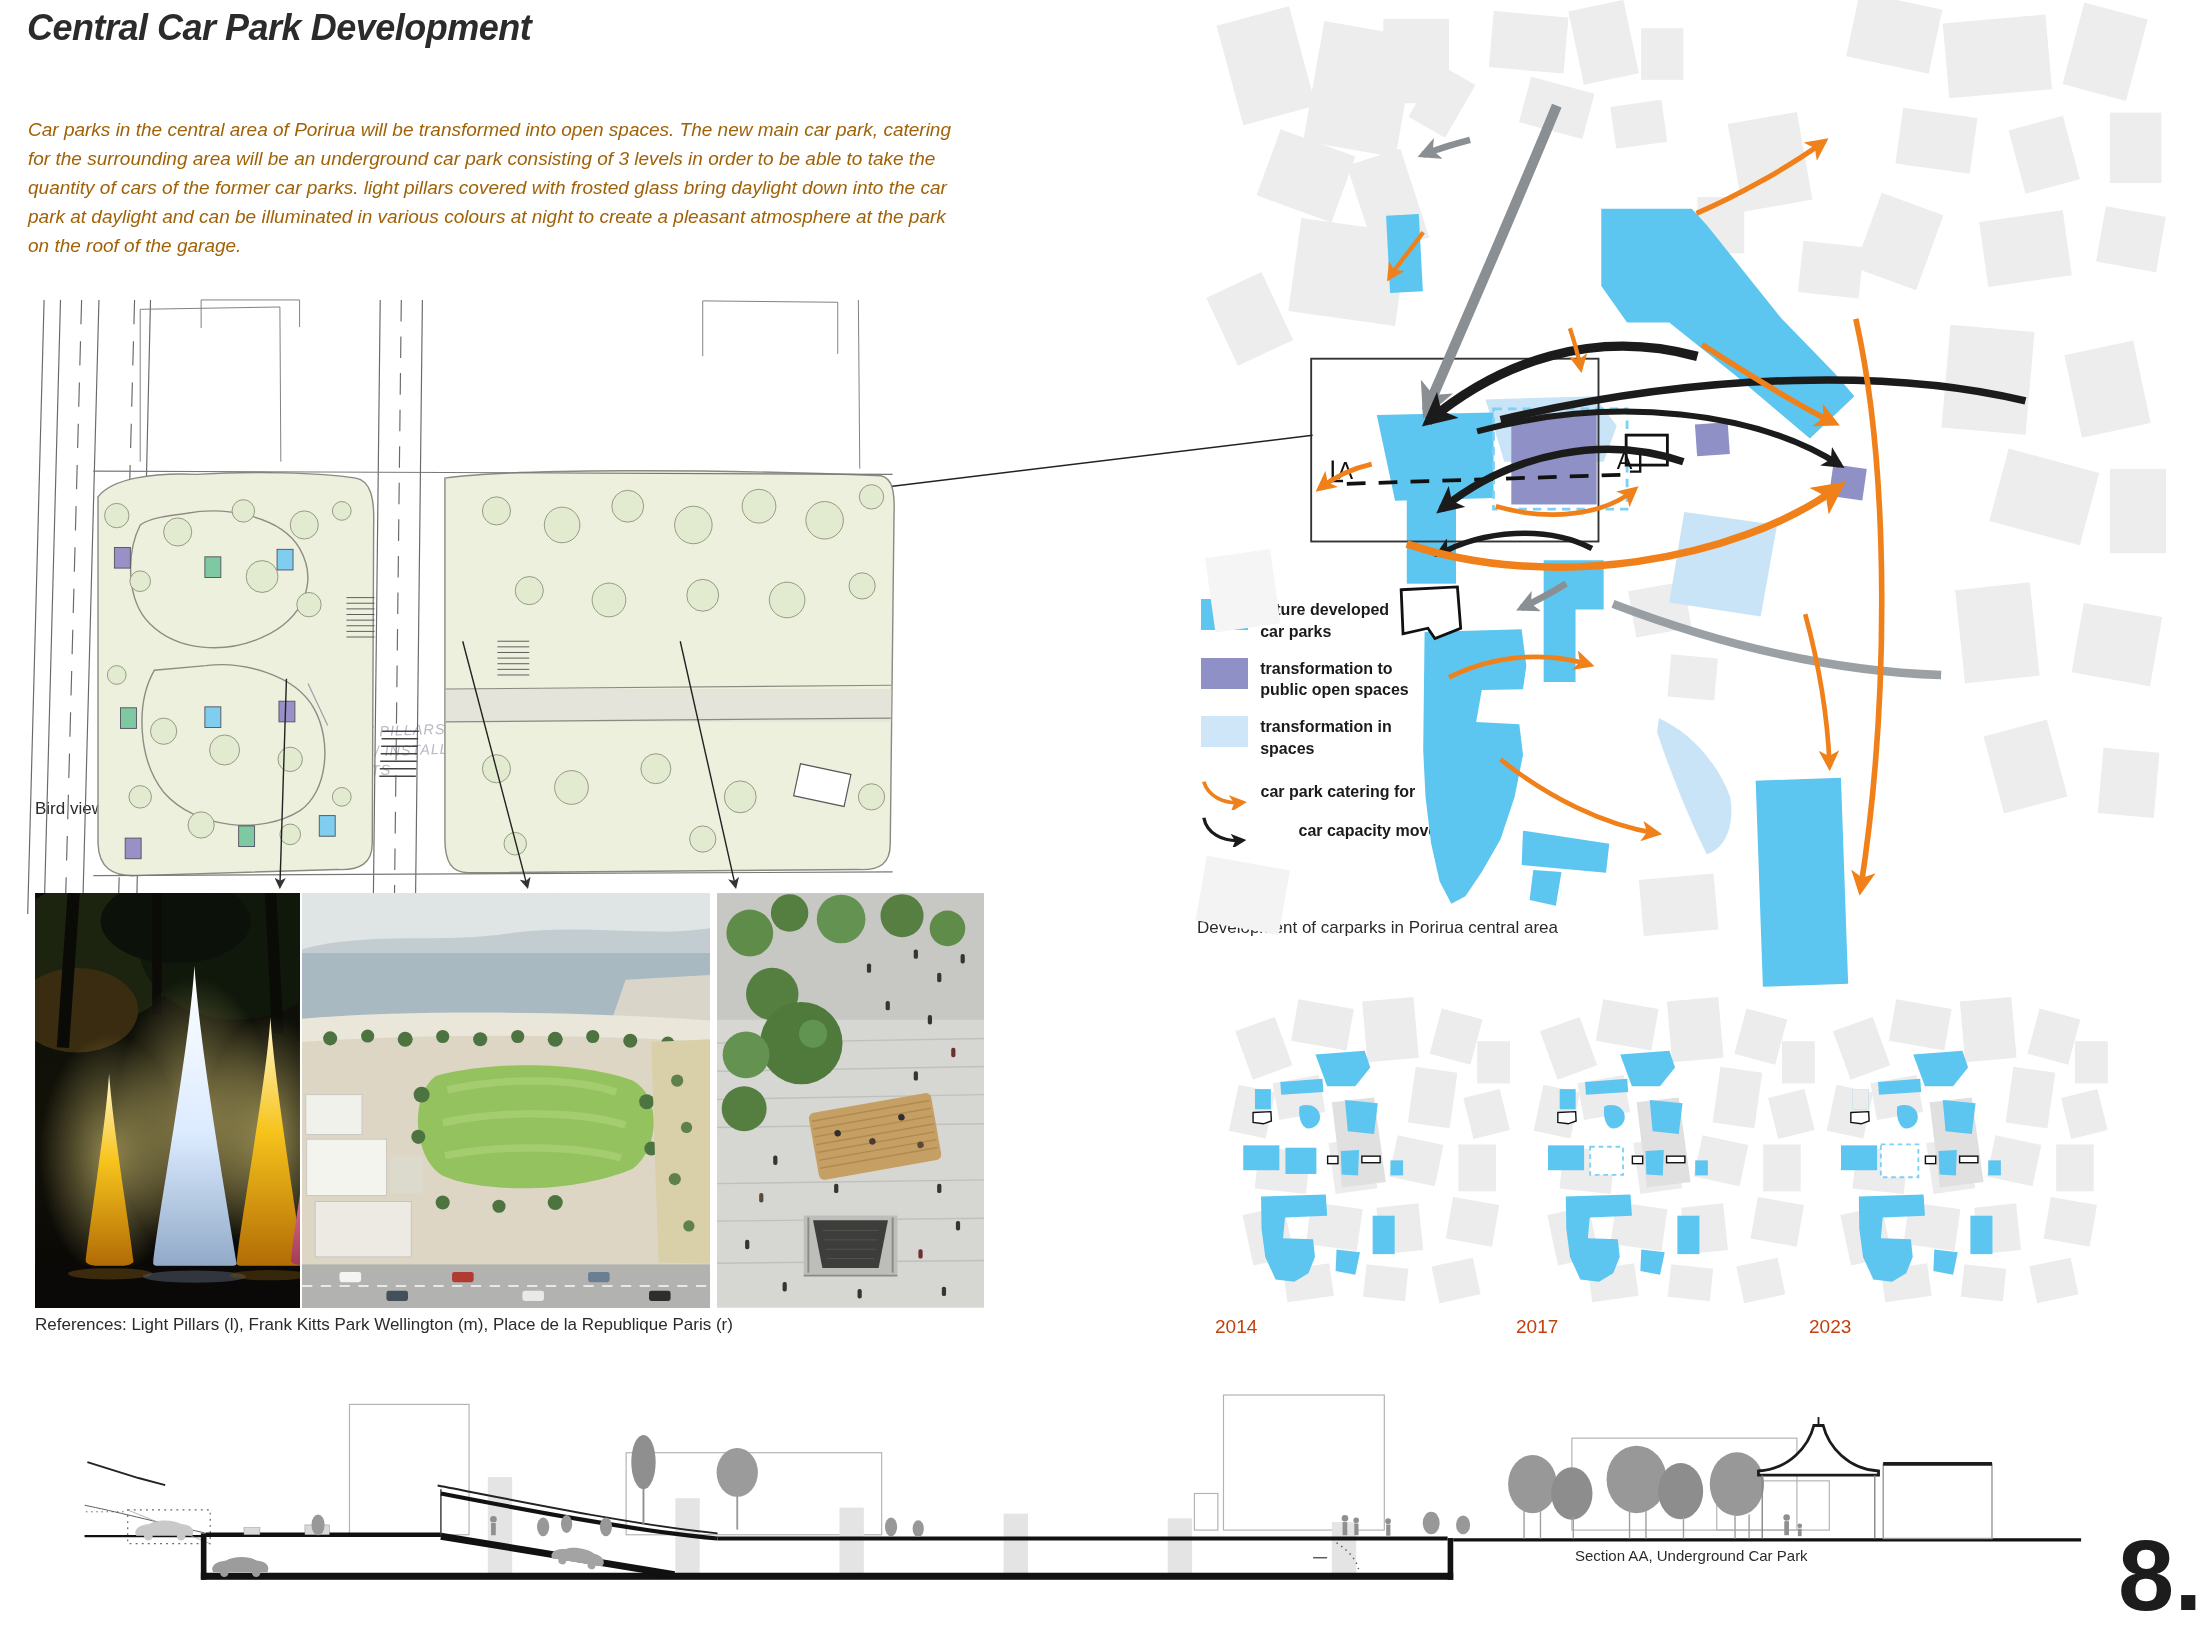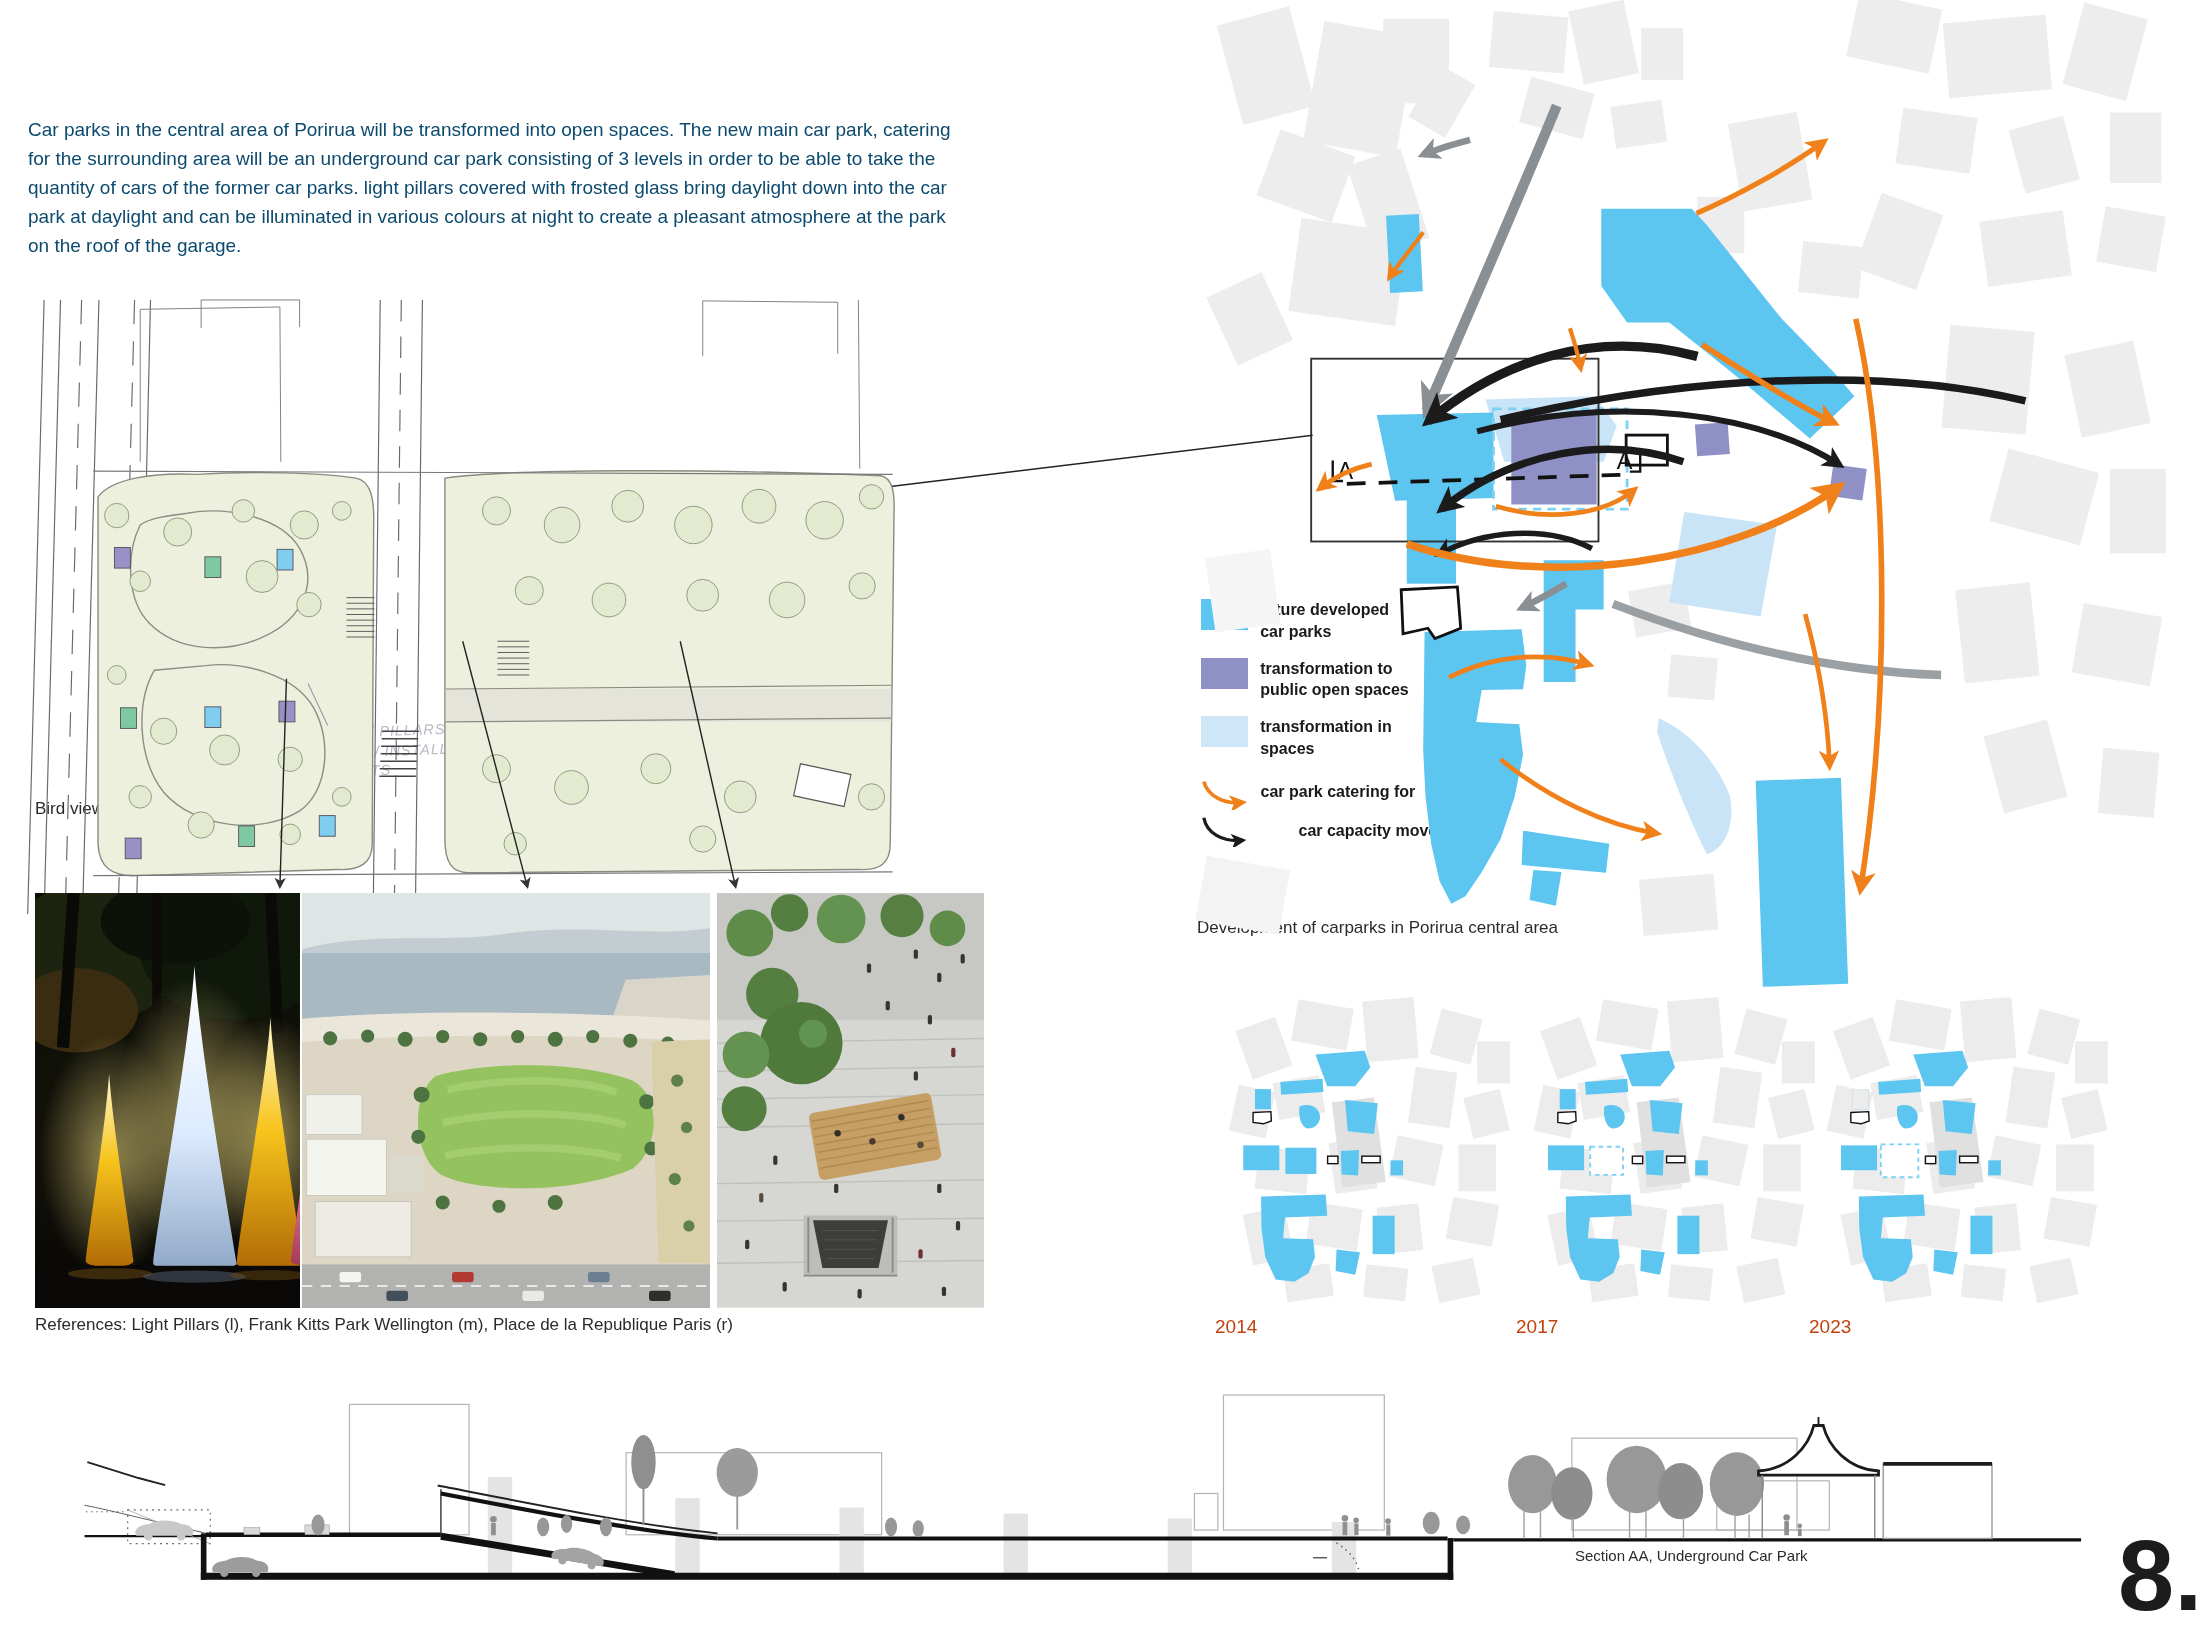--- a/index.html
+++ b/index.html
@@ -1,20 +1,20 @@
 <!DOCTYPE html>
 <html style="font-size:7.5px"><head>
 <meta charset="utf-8">
 <style>
   html,body{margin:0;padding:0;background:#fff;}
   #board{position:relative;width:2205px;height:1646px;background:#ffffff;overflow:hidden;
          font-family:"Liberation Sans",sans-serif;color:#231f20;}
   .abs{position:absolute;}
   #title{left:27px;top:6.6px;font-size:36px;font-style:italic;font-weight:bold;letter-spacing:-0.5px;color:#2b2b2b;}
-  #intro{left:28px;top:116px;width:933px;font-size:19px;line-height:1.52;color:#0c4a6e;}
+  #intro{left:28px;top:116px;width:933px;font-size:19px;font-style:italic;line-height:1.52;color:#a16207;}
   .caption{font-size:17px;color:#2b2b2b;}
   #bird-caption{left:35px;top:799px;}
   #map-caption{left:1197px;top:918px;}
   #refs-caption{left:35px;top:1315px;}
   #section-caption{left:1575px;top:1547px;font-size:15px;}
   .year-label{font-size:19px;color:#c2410c;}
   #legend{left:1201px;top:599px;width:328px;}
   .lg-row{display:flex;align-items:flex-start;margin-bottom:15px;}
   .lg-swatch{width:47px;height:31px;flex:0 0 47px;margin-right:12.2px;}
   .lg-arrow{width:52px;height:35px;flex:0 0 52px;margin-right:7.5px;}
@@ -24,20 +24,21 @@
                white-space:pre-line;transform:rotate(-2deg);font-style:italic;}
   #page-number{right:2.8px;top:1525px;font-size:101px;font-weight:bold;color:#1c1c1c;line-height:1;}
   .photo{position:absolute;top:893px;height:415px;overflow:hidden;}
   svg{display:block;}
 </style>
 </head>
 <body>
 
 <div id="board">
 
+  <div id="title" class="abs">Central Car Park Development</div>
   <div id="intro" class="abs">Car parks in the central area of Porirua will be transformed into open spaces. The new main car park, catering for the surrounding area will be an underground car park consisting of 3 levels in order to be able to take the quantity of cars of the former car parks. light pillars covered with frosted glass bring daylight down into the car park at daylight and can be illuminated in various colours at night to create a pleasant atmosphere at the park on the roof of the garage.</div>
   <div id="bird-caption" class="abs caption">Bird view Underground Car Park</div>
   <div id="map-caption" class="abs caption">Development of carparks in Porirua central area</div>
   <div id="refs-caption" class="abs caption">References: Light Pillars (l), Frank Kitts Park Wellington (m), Place de la Republique Paris (r)</div>
   <div id="section-caption" class="abs caption">Section AA, Underground Car Park</div>
   <div id="pencil-note" class="abs">LIGHT PILLARS
 &amp; AIR / INSTALLATION
 SHAFTS</div>
   <div id="page-number" class="abs">8.</div>
 

